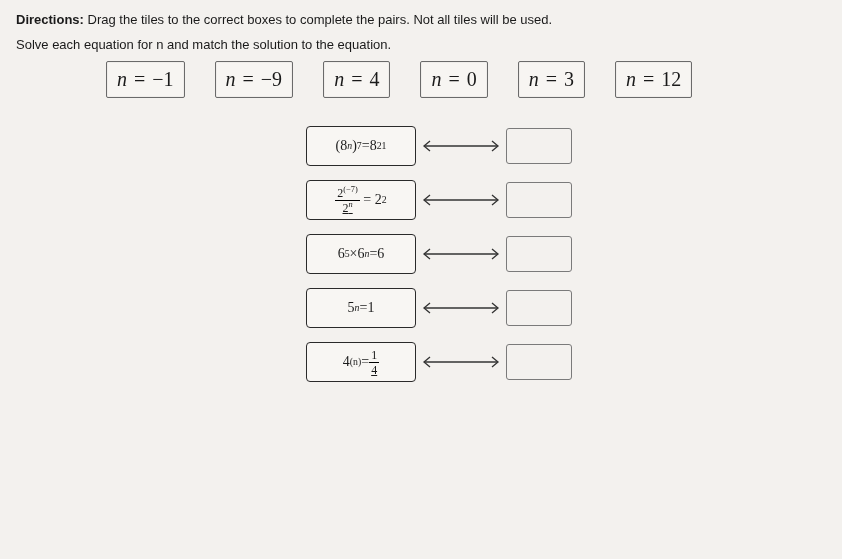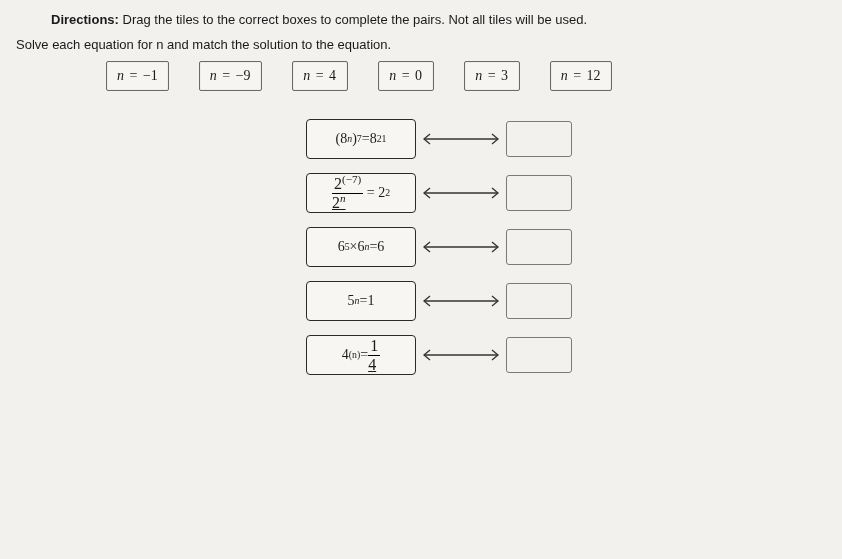--- a/index.html
+++ b/index.html
@@ -7,42 +7,41 @@
     width: 842px;
     height: 559px;
     font-family: Arial, Helvetica, sans-serif;
     background: #f3f1ee;
     color: #1a1a1a;
     padding: 12px 16px;
     font-size: 13px;
   }
   .directions {
     margin-bottom: 10px;
-    margin-left: 35px;
   }
   .directions strong { font-weight: bold; }
   .subtitle { margin-bottom: 9px; }
   .tiles-area {
     margin-left: 90px;
     margin-bottom: 28px;
   }
   .tile-row {
     display: flex;
     gap: 30px;
     margin-bottom: 14px;
   }
   .tile {
     border: 1px solid #6a6a6a;
     border-radius: 2px;
     background: #f7f5f2;
     padding: 6px 10px;
     min-width: 56px;
     text-align: center;
     font-family: "Times New Roman", serif;
-    font-size: 14px;
+    font-size: 20px;
     font-style: italic;
     cursor: grab;
     box-shadow: 0 0 0 1px rgba(0,0,0,0.03) inset;
     white-space: nowrap;
   }
   .tile span.n { font-style: italic; }
   .tile span.eq { font-style: normal; padding: 0 2px; }
   .tile span.v { font-style: normal; }
   .match-area {
     display: flex;
@@ -81,23 +80,24 @@
   .drop-box {
     border: 1px solid #7a7a7a;
     border-radius: 3px;
     width: 66px;
     height: 36px;
     background: #f3f1ee;
   }
   .frac {
     display: inline-flex;
     flex-direction: column;
+    text-align: center;
     vertical-align: middle;
     line-height: 1;
-    font-size: 16px;
+    font-size: 12px;
   }
   .frac .num { border-bottom: 1px solid #000; padding: 0 2px 1px; }
   .frac .den { padding-top: 1px; text-decoration: underline; }
   sup { font-size: 0.7em; vertical-align: super; line-height: 0; }
 </style>
 </head>
 <body>
 
 <div class="directions">
   <strong>Directions:</strong><span> Drag the tiles to the correct boxes to complete the pairs. Not all tiles will be used.</span>

